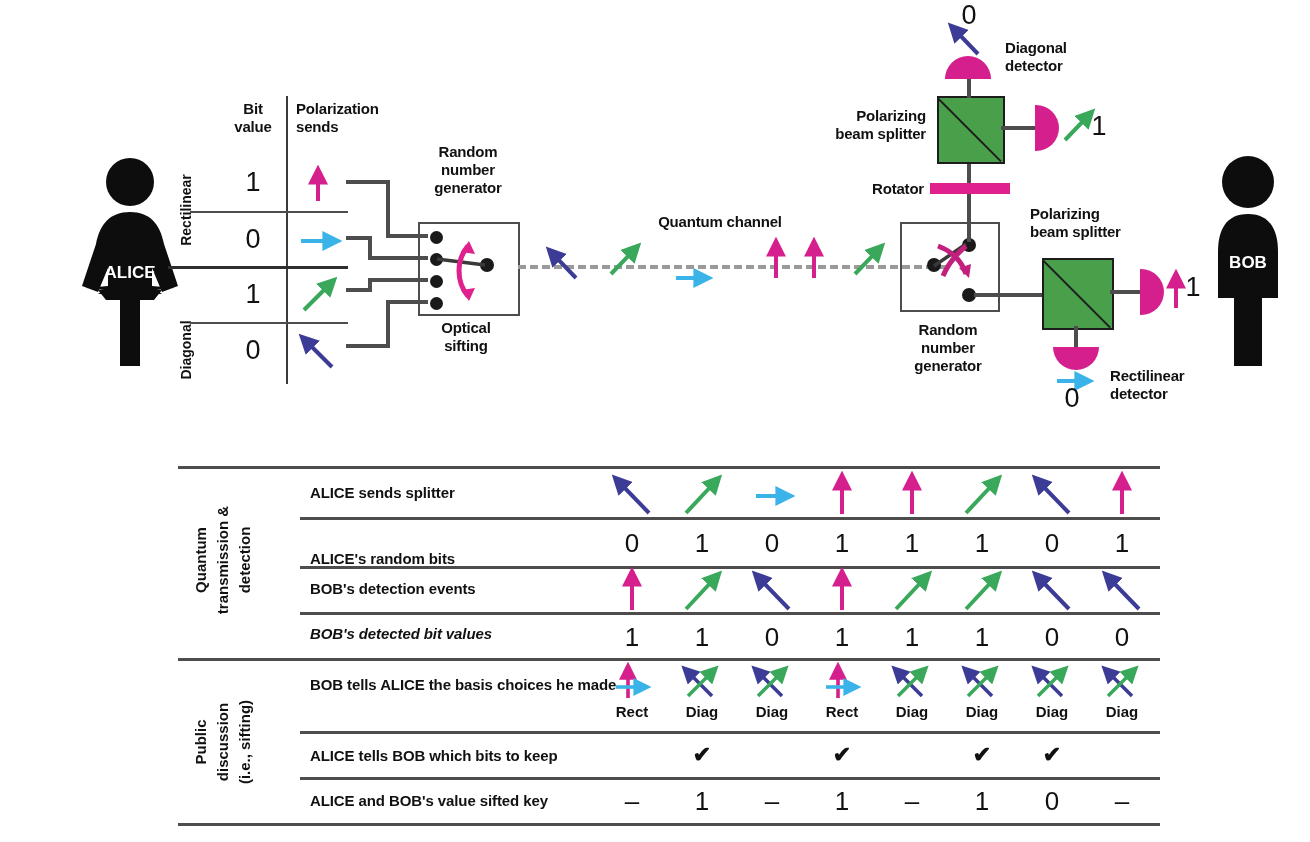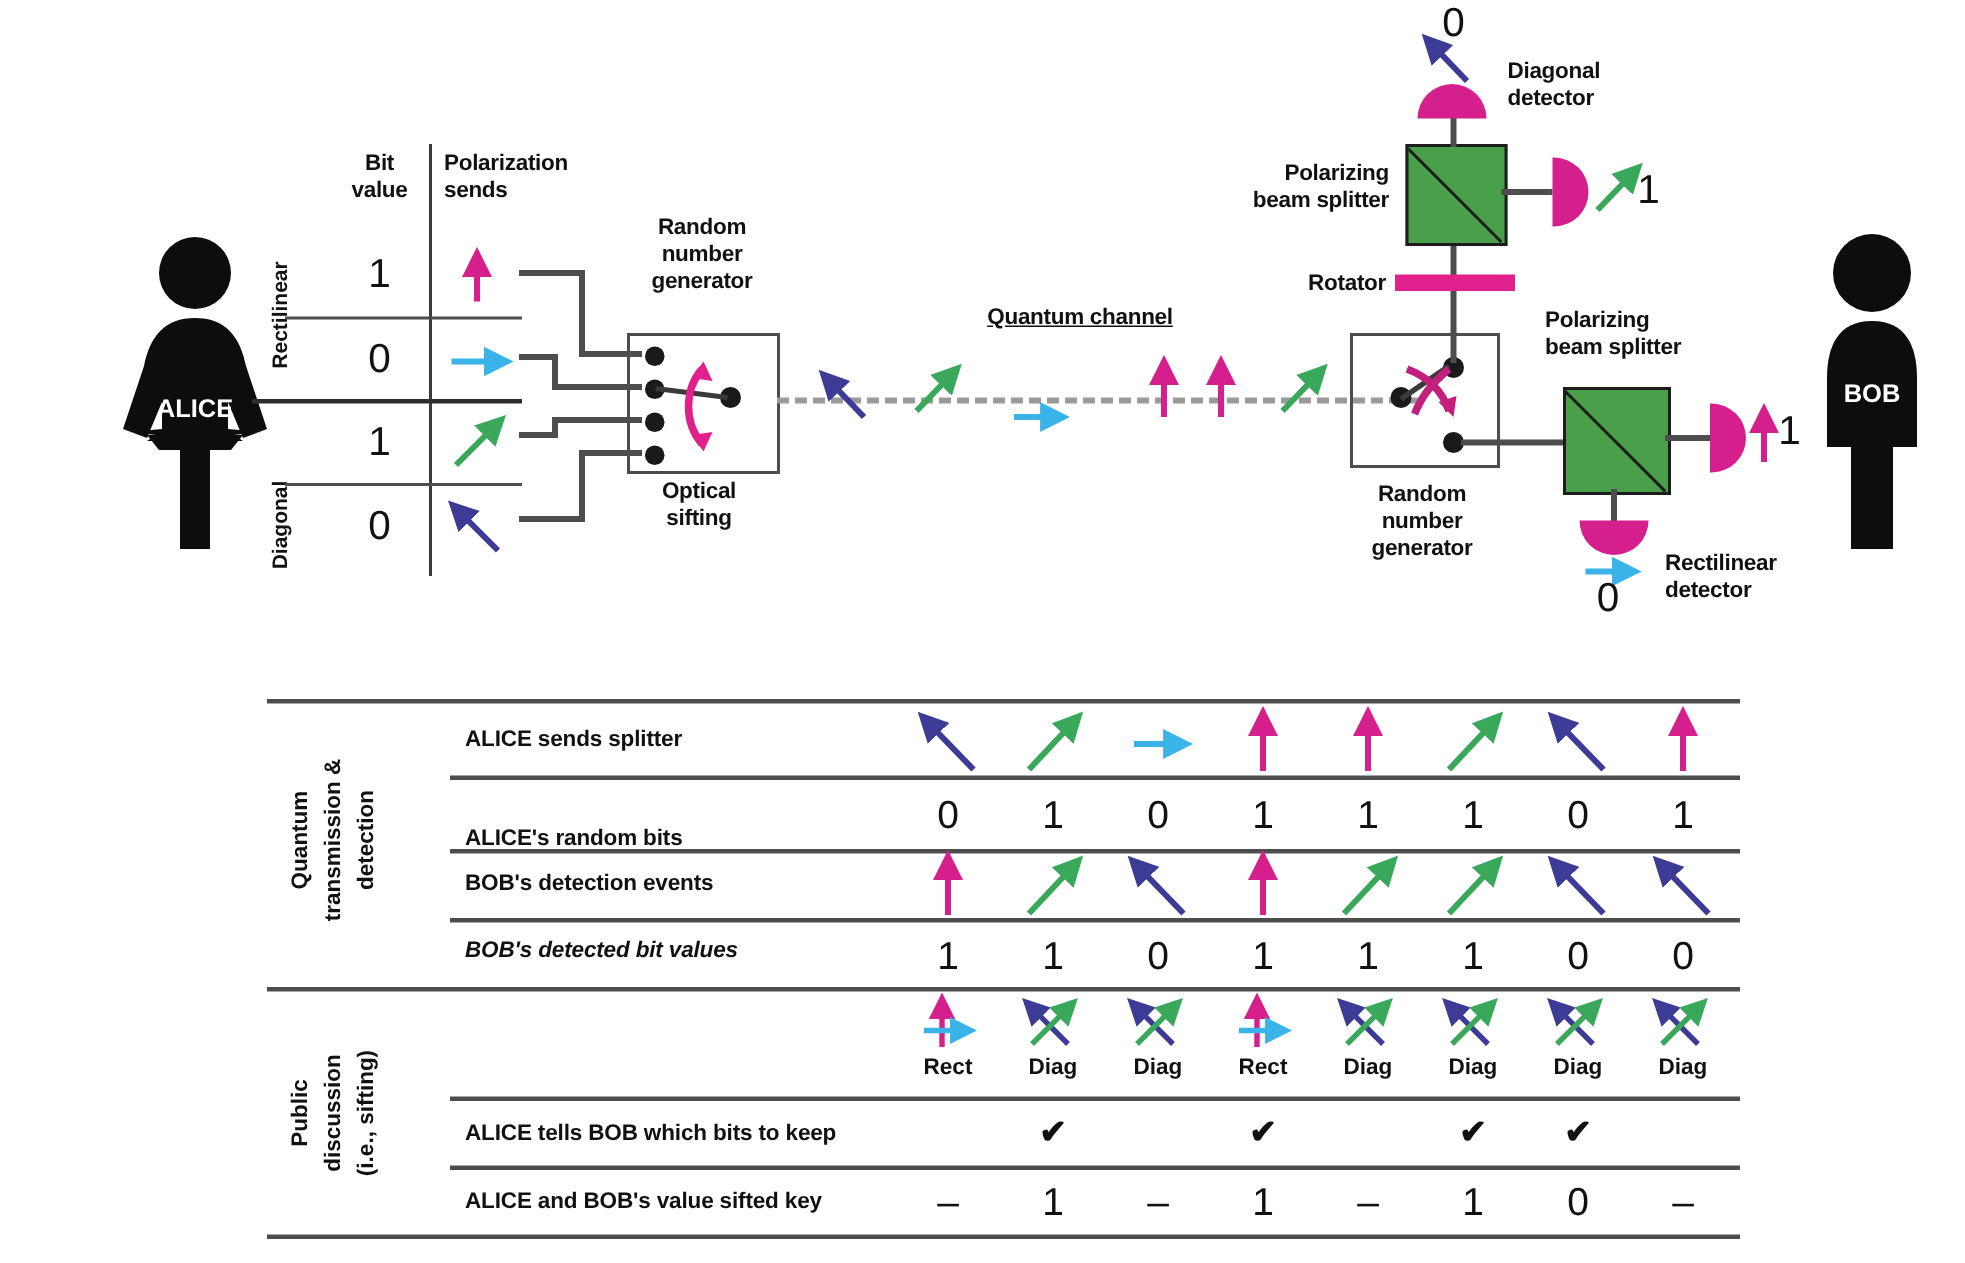--- a/index.html
+++ b/index.html
@@ -133,21 +133,21 @@
   <div class="lbl" style="left:410px;top:162px;width:116px;">number</div>
   <div class="lbl" style="left:410px;top:180px;width:116px;">generator</div>
   <div class="lbl" style="left:408px;top:320px;width:116px;">Optical</div>
   <div class="lbl" style="left:408px;top:338px;width:116px;">sifting</div>
 
   <svg class="abs" style="left:505px;top:196px" width="30" height="130">
     <path d="M4,4 L4,120" fill="none" stroke="#4d4d4d" stroke-width="0"></path>
   </svg>
 
   <div class="dashed" style="left:518px;top:265px;width:428px;"></div>
-  <div class="lbl" style="left:630px;top:204px;width:180px;text-decoration:underline;">Quantum channel</div>
+  <div class="lbl" style="left:630px;top:214px;width:180px;">Quantum channel</div>
 
   <svg class="abs" style="left:546px;top:246px" width="38" height="38">
     <line x1="30" y1="32" x2="7" y2="8" stroke="#3c3c96" stroke-width="4" marker-end="url(#mkBlue)"></line>
   </svg>
   <svg class="abs" style="left:606px;top:242px" width="38" height="38">
     <line x1="5" y1="32" x2="28" y2="8" stroke="#3aa85a" stroke-width="4" marker-end="url(#mkGreen)"></line>
   </svg>
   <svg class="abs" style="left:673px;top:258px" width="42" height="28">
     <line x1="3" y1="20" x2="30" y2="20" stroke="#3ab4e8" stroke-width="4" marker-end="url(#mkCyan)"></line>
   </svg>
@@ -240,20 +240,21 @@
     <div class="grp" style="left:244px;top:560px;transform:rotate(-90deg) translate(-50%,-50%);transform-origin:0 0;">detection</div>
 
     <div class="grp" style="left:200px;top:742px;transform:rotate(-90deg) translate(-50%,-50%);transform-origin:0 0;">Public</div>
     <div class="grp" style="left:222px;top:742px;transform:rotate(-90deg) translate(-50%,-50%);transform-origin:0 0;">discussion</div>
     <div class="grp" style="left:244px;top:742px;transform:rotate(-90deg) translate(-50%,-50%);transform-origin:0 0;">(i.e., sifting)</div>
 
     <div class="trow-lbl" style="left:310px;top:484px;">ALICE sends splitter</div>
     <div class="trow-lbl" style="left:310px;top:550px;text-align:right;">ALICE's random bits</div>
     <div class="trow-lbl" style="left:310px;top:580px;">BOB's detection events</div>
     <div class="trow-lbl" style="left:310px;top:625px;font-style:italic;">BOB's detected bit values</div>
+    <div class="trow-lbl" style="left:310px;top:676px;">BOB tells ALICE the basis choices he made</div>
     <div class="trow-lbl" style="left:310px;top:747px;">ALICE tells BOB which bits to keep</div>
     <div class="trow-lbl" style="left:310px;top:792px;">ALICE and BOB's value sifted key</div>
 
     <div id="row0">
         <div class="abs" style="left: 610px; top: 474px;">
           <svg width="44" height="44" style="overflow: visible;">
             <line stroke-width="4" x1="39" y1="39" x2="9" y2="8" stroke="#3c3c96" marker-end="url(#mkBlue)"></line>
           </svg>
         </div>
         <div class="abs" style="left: 680px; top: 474px;">

